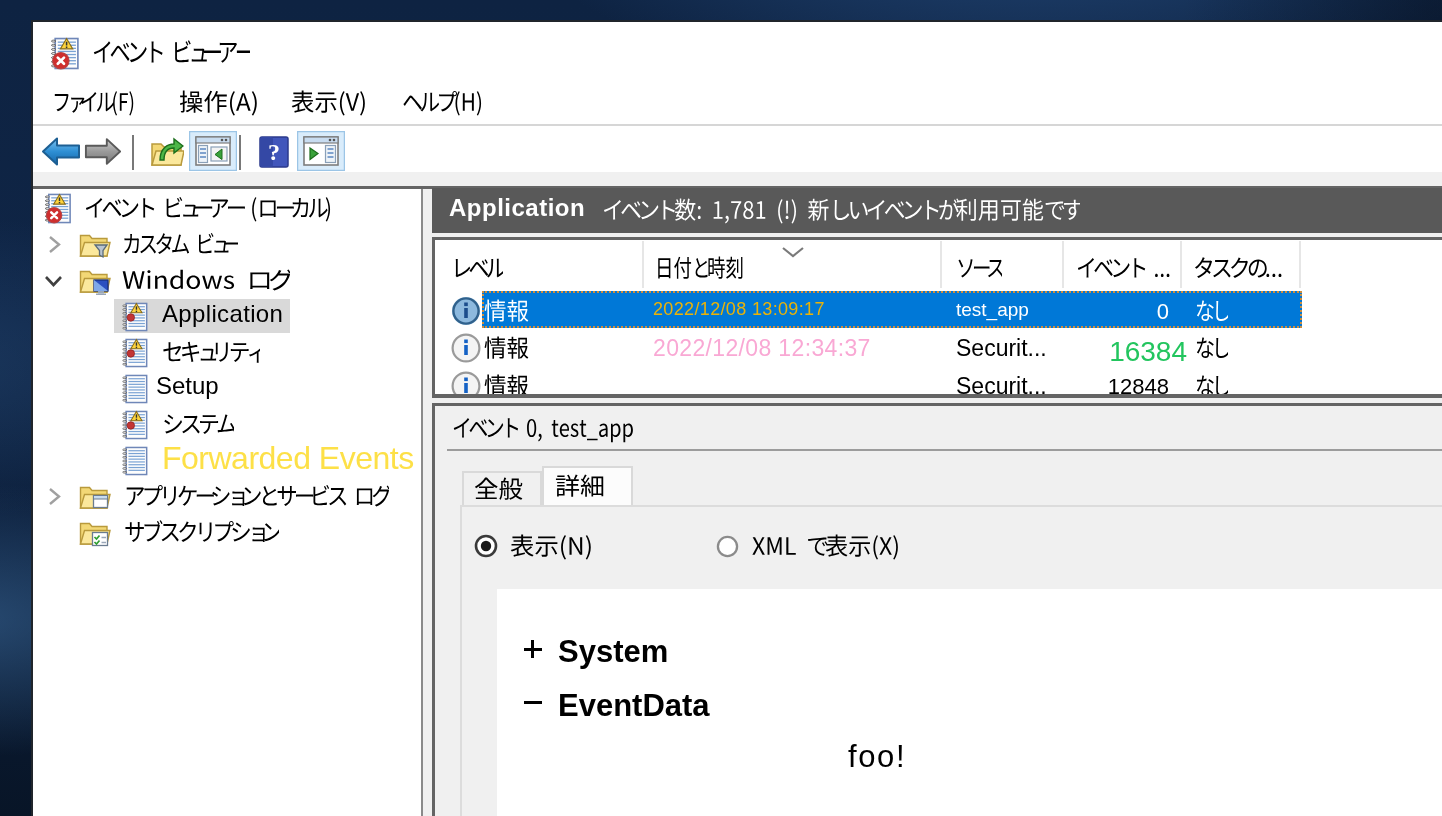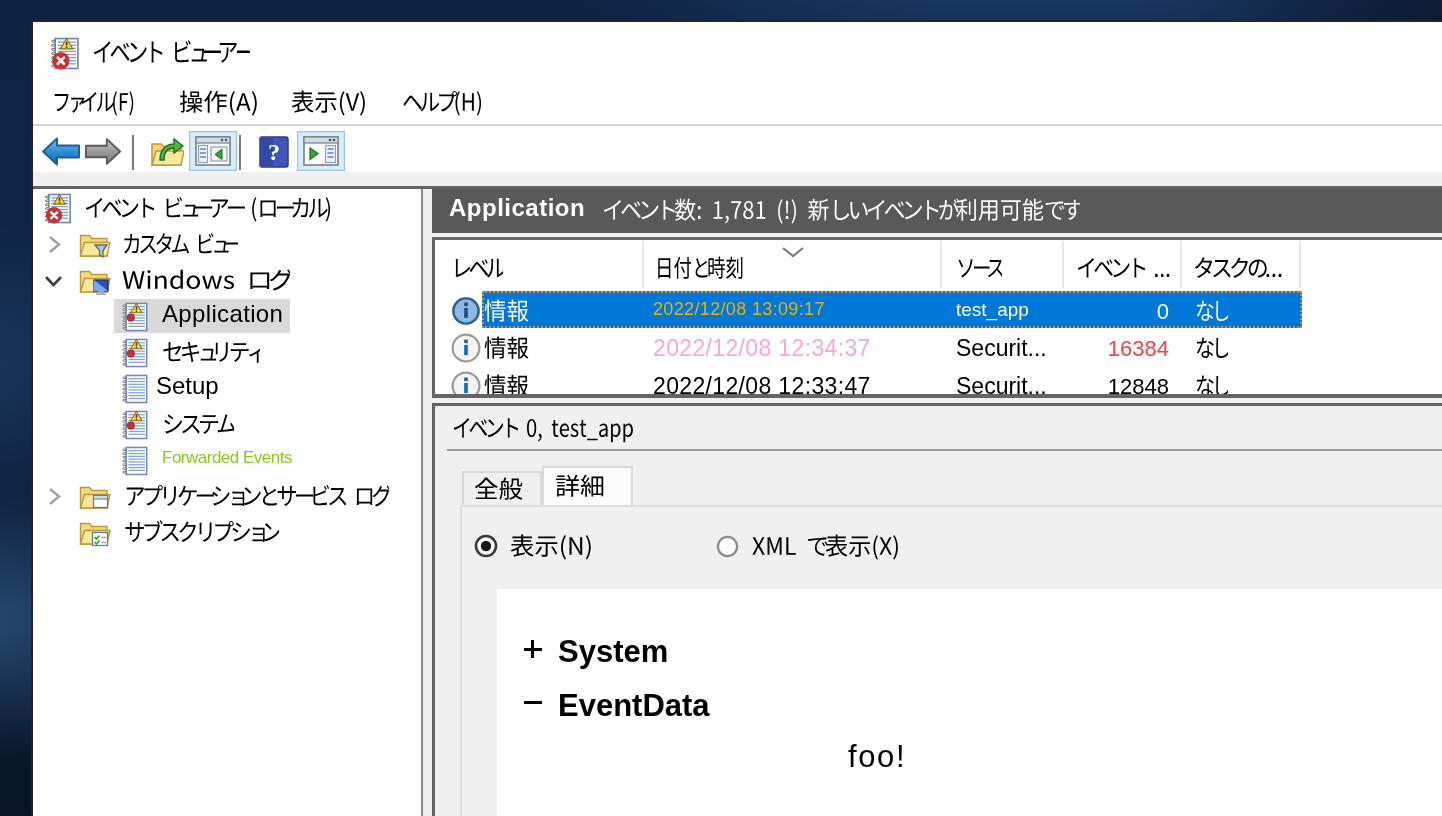--- a/index.html
+++ b/index.html
@@ -285,21 +285,21 @@
       <line x1="8" y1="23" x2="25.6" y2="23" stroke="#7aa3d4" stroke-width="1.3"></line>
       <line x1="8" y1="26" x2="25.6" y2="26" stroke="#7aa3d4" stroke-width="1.3"></line>
       <path d="M6.2 4 a2.4 1.6 0 0 0 -4.4 0 a2.4 1.6 0 0 0 4.4 0" fill="#ececee" stroke="#5a5a5a" stroke-width="0.9"></path>
       <path d="M6.2 8 a2.4 1.6 0 0 0 -4.4 0 a2.4 1.6 0 0 0 4.4 0" fill="#ececee" stroke="#5a5a5a" stroke-width="0.9"></path>
       <path d="M6.2 12 a2.4 1.6 0 0 0 -4.4 0 a2.4 1.6 0 0 0 4.4 0" fill="#ececee" stroke="#5a5a5a" stroke-width="0.9"></path>
       <path d="M6.2 16 a2.4 1.6 0 0 0 -4.4 0 a2.4 1.6 0 0 0 4.4 0" fill="#ececee" stroke="#5a5a5a" stroke-width="0.9"></path>
       <path d="M6.2 20 a2.4 1.6 0 0 0 -4.4 0 a2.4 1.6 0 0 0 4.4 0" fill="#ececee" stroke="#5a5a5a" stroke-width="0.9"></path>
       <path d="M6.2 24 a2.4 1.6 0 0 0 -4.4 0 a2.4 1.6 0 0 0 4.4 0" fill="#ececee" stroke="#5a5a5a" stroke-width="0.9"></path>
       <path d="M6.2 28 a2.4 1.6 0 0 0 -4.4 0 a2.4 1.6 0 0 0 4.4 0" fill="#ececee" stroke="#5a5a5a" stroke-width="0.9"></path>
     </svg>
-<div class="lt" style="left:162px;top:441px;font-size:17px;letter-spacing:-0.5px;color:#84cc16;line-height:34px">Forwarded Events</div>
+<div class="lt" style="left:162px;top:441px;font-size:32px;letter-spacing:-0.5px;color:#fde047;line-height:34px">Forwarded Events</div>
 <svg class="abs" style="left:46px;top:487px" width="16" height="19" viewBox="0 0 16 19">
       <path d="M4 2 L13 9.5 L4 17" fill="none" stroke="#a0a0a0" stroke-width="2.4"></path>
     </svg>
 <svg class="abs" style="left:79px;top:482px" width="32" height="29" viewBox="0 0 32 29">
       <path d="M1.5 5.5 L1.5 26 L28 26 L28 8.5 L13 8.5 L10.5 5.5 Z" fill="#f3d876" stroke="#b99a3c" stroke-width="1.4"></path>
       <path d="M1.5 26 L5.5 12.5 L31 12.5 L28 26 Z" fill="#fbe89c" stroke="#b99a3c" stroke-width="1.4"></path>
       <rect x="14.5" y="13.5" width="14" height="12" fill="#fff" stroke="#6a7c90" stroke-width="1.3"></rect>
       <rect x="14.5" y="13.5" width="14" height="3.5" fill="#c8dcf0" stroke="#6a7c90" stroke-width="1"></rect>
     </svg>
 <svg class="jt" style="left:123.5px;top:482.3px;width:265.0px;height:31.7px" viewBox="0 -22.8 295.8 31.7" preserveAspectRatio="none">
@@ -364,33 +364,32 @@
 <svg class="abs" style="left:451px;top:333px" width="30" height="30" viewBox="0 0 30 30">
       <circle cx="15" cy="15" r="13.4" fill="#f4f4f4" stroke="#9a9a9a" stroke-width="2.2"></circle>
       <rect x="13.2" y="12" width="3.6" height="10" fill="#1562c5"></rect>
       <rect x="13.2" y="6.5" width="3.6" height="3.6" fill="#1562c5"></rect>
     </svg>
 <svg class="jt" style="left:484.0px;top:334.3px;width:45.0px;height:31.7px" viewBox="0 -22.8 48.0 31.7" preserveAspectRatio="none">
       <path fill="#000" d="M3.6 -20.2V1.9H5.3V-20.2ZM1.8 -15.5C1.6 -13.7 1.2 -11.0 0.6 -9.4L2.1 -8.9C2.6 -10.7 3.0 -13.5 3.1 -15.4ZM5.5 -16.2C6.0 -15.0 6.6 -13.5 6.8 -12.6L8.0 -13.2C7.8 -14.1 7.2 -15.6 6.7 -16.7ZM10.7 -5.0H19.4V-3.2H10.7ZM10.7 -6.4V-8.2H19.4V-6.4ZM14.2 -20.2V-18.3H8.0V-16.9H14.2V-15.4H8.6V-14.0H14.2V-12.4H7.3V-11.0H23.0V-12.4H15.9V-14.0H21.7V-15.4H15.9V-16.9H22.3V-18.3H15.9V-20.2ZM9.0 -9.6V1.9H10.7V-1.8H19.4V-0.1C19.4 0.2 19.3 0.3 19.0 0.3C18.6 0.3 17.5 0.3 16.2 0.3C16.5 0.7 16.7 1.4 16.8 1.8C18.5 1.8 19.6 1.8 20.2 1.5C20.9 1.3 21.1 0.8 21.1 -0.1V-9.6Z M38.1 -9.4H38.3C39.0 -6.9 40.1 -4.5 41.4 -2.6C40.5 -1.3 39.4 -0.1 38.1 0.7ZM36.5 -19.1V1.9H38.1V0.8C38.5 1.1 39.0 1.6 39.3 2.0C40.5 1.1 41.6 0.1 42.5 -1.2C43.5 0.1 44.7 1.2 46.1 1.9C46.4 1.5 46.9 0.8 47.3 0.5C45.9 -0.2 44.6 -1.3 43.5 -2.6C44.9 -4.9 45.9 -7.7 46.4 -10.6L45.3 -11.0L45.0 -10.9H38.1V-17.4H44.2V-14.4C44.2 -14.2 44.1 -14.1 43.7 -14.1C43.3 -14.0 42.1 -14.0 40.6 -14.1C40.8 -13.6 41.0 -13.0 41.1 -12.5C43.0 -12.5 44.2 -12.5 44.9 -12.8C45.7 -13.0 45.8 -13.5 45.8 -14.4V-19.1ZM39.8 -9.4H44.4C44.0 -7.6 43.3 -5.7 42.4 -4.1C41.3 -5.7 40.5 -7.5 39.8 -9.4ZM26.7 -11.9C27.1 -10.9 27.6 -9.6 27.7 -8.8H25.3V-7.2H29.5V-4.6H25.6V-3.0H29.5V1.9H31.2V-3.0H35.1V-4.6H31.2V-7.2H35.4V-8.8H33.0C33.4 -9.6 33.9 -10.8 34.3 -11.9L33.2 -12.2H35.7V-13.7H31.2V-16.2H34.8V-17.7H31.2V-20.1H29.5V-17.7H25.8V-16.2H29.5V-13.7H25.0V-12.2H27.8ZM32.8 -12.2C32.5 -11.2 32.0 -9.9 31.6 -9.0L32.5 -8.8H28.3L29.2 -9.0C29.1 -9.8 28.6 -11.2 28.1 -12.2Z"></path>
     </svg>
 <div class="lt" style="left:653px;top:337px;font-size:23px;letter-spacing:0.35px;color:#f9a8d4">2022/12/08 12:34:37</div>
 <div class="lt" style="left:956px;top:337px;font-size:23px;color:#000">Securit...</div>
-<div class="lt" style="right:273px;left:auto;top:338px;font-size:22px;color:#ef4444">16384</div>
+<div class="lt" style="right:255px;left:auto;top:338px;font-size:28px;color:#22c55e">16384</div>
 <svg class="jt" style="left:1195.0px;top:334.3px;width:33.0px;height:31.7px" viewBox="0 -22.8 39.4 31.7" preserveAspectRatio="none">
       <path fill="#000" d="M21.3 -11.0 22.4 -12.6C21.2 -13.4 18.5 -15.0 16.8 -15.8L15.8 -14.3C17.4 -13.6 20.0 -12.1 21.3 -11.0ZM14.9 -4.0 15.0 -2.9C15.0 -1.6 14.3 -0.5 12.3 -0.5C10.4 -0.5 9.5 -1.3 9.5 -2.4C9.5 -3.5 10.7 -4.3 12.5 -4.3C13.3 -4.3 14.2 -4.2 14.9 -4.0ZM16.5 -11.6H14.6C14.7 -9.9 14.8 -7.6 14.9 -5.6C14.1 -5.8 13.3 -5.8 12.5 -5.8C9.8 -5.8 7.7 -4.4 7.7 -2.2C7.7 0.1 9.9 1.2 12.5 1.2C15.5 1.2 16.7 -0.3 16.7 -2.3L16.7 -3.3C18.3 -2.5 19.6 -1.4 20.6 -0.5L21.6 -2.1C20.4 -3.2 18.7 -4.4 16.6 -5.1L16.5 -9.0C16.4 -9.9 16.4 -10.7 16.5 -11.6ZM10.8 -19.1 8.7 -19.2C8.7 -18.0 8.3 -16.4 8.0 -15.1C7.0 -15.0 6.1 -15.0 5.3 -15.0C4.2 -15.0 3.2 -15.0 2.3 -15.1L2.4 -13.3C3.4 -13.3 4.4 -13.3 5.3 -13.3C6.0 -13.3 6.7 -13.3 7.4 -13.3C6.3 -10.5 4.2 -6.7 2.3 -4.4L4.1 -3.4C6.0 -6.0 8.2 -10.2 9.3 -13.5C10.9 -13.8 12.4 -14.1 13.7 -14.4L13.7 -16.2C12.4 -15.8 11.1 -15.5 9.9 -15.3C10.3 -16.7 10.6 -18.2 10.8 -19.1Z M27.8 -18.7 25.4 -18.7C25.6 -18.0 25.6 -17.2 25.6 -16.3C25.6 -13.8 25.4 -7.7 25.4 -4.1C25.4 -0.2 27.7 1.2 31.2 1.2C36.5 1.2 39.6 -1.8 41.2 -4.1L39.9 -5.7C38.1 -3.2 35.7 -0.7 31.3 -0.7C29.0 -0.7 27.3 -1.7 27.3 -4.3C27.3 -7.9 27.5 -13.6 27.6 -16.3C27.6 -17.1 27.7 -17.9 27.8 -18.7Z"></path>
     </svg>
 <svg class="abs" style="left:451px;top:371px" width="30" height="30" viewBox="0 0 30 30">
       <circle cx="15" cy="15" r="13.4" fill="#f4f4f4" stroke="#9a9a9a" stroke-width="2.2"></circle>
       <rect x="13.2" y="12" width="3.6" height="10" fill="#1562c5"></rect>
       <rect x="13.2" y="6.5" width="3.6" height="3.6" fill="#1562c5"></rect>
     </svg>
 <svg class="jt" style="left:484.0px;top:372.3px;width:45.0px;height:31.7px" viewBox="0 -22.8 48.0 31.7" preserveAspectRatio="none">
       <path fill="#000" d="M3.6 -20.2V1.9H5.3V-20.2ZM1.8 -15.5C1.6 -13.7 1.2 -11.0 0.6 -9.4L2.1 -8.9C2.6 -10.7 3.0 -13.5 3.1 -15.4ZM5.5 -16.2C6.0 -15.0 6.6 -13.5 6.8 -12.6L8.0 -13.2C7.8 -14.1 7.2 -15.6 6.7 -16.7ZM10.7 -5.0H19.4V-3.2H10.7ZM10.7 -6.4V-8.2H19.4V-6.4ZM14.2 -20.2V-18.3H8.0V-16.9H14.2V-15.4H8.6V-14.0H14.2V-12.4H7.3V-11.0H23.0V-12.4H15.9V-14.0H21.7V-15.4H15.9V-16.9H22.3V-18.3H15.9V-20.2ZM9.0 -9.6V1.9H10.7V-1.8H19.4V-0.1C19.4 0.2 19.3 0.3 19.0 0.3C18.6 0.3 17.5 0.3 16.2 0.3C16.5 0.7 16.7 1.4 16.8 1.8C18.5 1.8 19.6 1.8 20.2 1.5C20.9 1.3 21.1 0.8 21.1 -0.1V-9.6Z M38.1 -9.4H38.3C39.0 -6.9 40.1 -4.5 41.4 -2.6C40.5 -1.3 39.4 -0.1 38.1 0.7ZM36.5 -19.1V1.9H38.1V0.8C38.5 1.1 39.0 1.6 39.3 2.0C40.5 1.1 41.6 0.1 42.5 -1.2C43.5 0.1 44.7 1.2 46.1 1.9C46.4 1.5 46.9 0.8 47.3 0.5C45.9 -0.2 44.6 -1.3 43.5 -2.6C44.9 -4.9 45.9 -7.7 46.4 -10.6L45.3 -11.0L45.0 -10.9H38.1V-17.4H44.2V-14.4C44.2 -14.2 44.1 -14.1 43.7 -14.1C43.3 -14.0 42.1 -14.0 40.6 -14.1C40.8 -13.6 41.0 -13.0 41.1 -12.5C43.0 -12.5 44.2 -12.5 44.9 -12.8C45.7 -13.0 45.8 -13.5 45.8 -14.4V-19.1ZM39.8 -9.4H44.4C44.0 -7.6 43.3 -5.7 42.4 -4.1C41.3 -5.7 40.5 -7.5 39.8 -9.4ZM26.7 -11.9C27.1 -10.9 27.6 -9.6 27.7 -8.8H25.3V-7.2H29.5V-4.6H25.6V-3.0H29.5V1.9H31.2V-3.0H35.1V-4.6H31.2V-7.2H35.4V-8.8H33.0C33.4 -9.6 33.9 -10.8 34.3 -11.9L33.2 -12.2H35.7V-13.7H31.2V-16.2H34.8V-17.7H31.2V-20.1H29.5V-17.7H25.8V-16.2H29.5V-13.7H25.0V-12.2H27.8ZM32.8 -12.2C32.5 -11.2 32.0 -9.9 31.6 -9.0L32.5 -8.8H28.3L29.2 -9.0C29.1 -9.8 28.6 -11.2 28.1 -12.2Z"></path>
     </svg>
-<div class="lt" style="left:653px;top:375px;font-size:23px;letter-spacing:0.35px;color:#000">2022/12/08 12:33:47</div>
 <div class="lt" style="left:956px;top:375px;font-size:23px;color:#000">Securit...</div>
 <div class="lt" style="right:273px;left:auto;top:376px;font-size:22px;color:#000">12848</div>
 <svg class="jt" style="left:1195.0px;top:372.3px;width:33.0px;height:31.7px" viewBox="0 -22.8 39.4 31.7" preserveAspectRatio="none">
       <path fill="#000" d="M21.3 -11.0 22.4 -12.6C21.2 -13.4 18.5 -15.0 16.8 -15.8L15.8 -14.3C17.4 -13.6 20.0 -12.1 21.3 -11.0ZM14.9 -4.0 15.0 -2.9C15.0 -1.6 14.3 -0.5 12.3 -0.5C10.4 -0.5 9.5 -1.3 9.5 -2.4C9.5 -3.5 10.7 -4.3 12.5 -4.3C13.3 -4.3 14.2 -4.2 14.9 -4.0ZM16.5 -11.6H14.6C14.7 -9.9 14.8 -7.6 14.9 -5.6C14.1 -5.8 13.3 -5.8 12.5 -5.8C9.8 -5.8 7.7 -4.4 7.7 -2.2C7.7 0.1 9.9 1.2 12.5 1.2C15.5 1.2 16.7 -0.3 16.7 -2.3L16.7 -3.3C18.3 -2.5 19.6 -1.4 20.6 -0.5L21.6 -2.1C20.4 -3.2 18.7 -4.4 16.6 -5.1L16.5 -9.0C16.4 -9.9 16.4 -10.7 16.5 -11.6ZM10.8 -19.1 8.7 -19.2C8.7 -18.0 8.3 -16.4 8.0 -15.1C7.0 -15.0 6.1 -15.0 5.3 -15.0C4.2 -15.0 3.2 -15.0 2.3 -15.1L2.4 -13.3C3.4 -13.3 4.4 -13.3 5.3 -13.3C6.0 -13.3 6.7 -13.3 7.4 -13.3C6.3 -10.5 4.2 -6.7 2.3 -4.4L4.1 -3.4C6.0 -6.0 8.2 -10.2 9.3 -13.5C10.9 -13.8 12.4 -14.1 13.7 -14.4L13.7 -16.2C12.4 -15.8 11.1 -15.5 9.9 -15.3C10.3 -16.7 10.6 -18.2 10.8 -19.1Z M27.8 -18.7 25.4 -18.7C25.6 -18.0 25.6 -17.2 25.6 -16.3C25.6 -13.8 25.4 -7.7 25.4 -4.1C25.4 -0.2 27.7 1.2 31.2 1.2C36.5 1.2 39.6 -1.8 41.2 -4.1L39.9 -5.7C38.1 -3.2 35.7 -0.7 31.3 -0.7C29.0 -0.7 27.3 -1.7 27.3 -4.3C27.3 -7.9 27.5 -13.6 27.6 -16.3C27.6 -17.1 27.7 -17.9 27.8 -18.7Z"></path>
     </svg>
 <div class="abs" style="left:432px;top:393.5px;width:1010px;height:4px;background:#646464"></div>
 <div class="abs" style="left:432px;top:397.5px;width:1010px;height:5px;background:#f0f0f0"></div>
 <div class="abs" style="left:432px;top:402.5px;width:1010px;height:413.5px;background:#f0f0f0;border-left:3.5px solid #646464;border-top:3px solid #646464"></div>
 <svg class="jt" style="left:452.0px;top:413.8px;width:182.0px;height:31.7px" viewBox="0 -22.8 218.5 31.7" preserveAspectRatio="none">
       <path fill="#000" d="M2.1 -8.7 3.0 -6.8C6.4 -7.8 9.6 -9.3 12.2 -10.7V-1.8C12.2 -0.9 12.1 0.3 12.0 0.7H14.4C14.3 0.3 14.2 -0.9 14.2 -1.8V-12.0C16.7 -13.6 18.9 -15.4 20.7 -17.3L19.1 -18.8C17.4 -16.8 15.0 -14.7 12.6 -13.2C9.9 -11.5 6.2 -9.8 2.1 -8.7Z M36.3 -16.3 34.9 -15.7C35.7 -14.6 36.5 -13.1 37.1 -11.8L38.5 -12.5C38.0 -13.6 36.9 -15.4 36.3 -16.3ZM39.3 -17.5 38.0 -16.9C38.8 -15.8 39.7 -14.4 40.3 -13.1L41.7 -13.8C41.1 -14.9 40.0 -16.7 39.3 -17.5ZM21.0 -6.3 22.8 -4.5C23.1 -5.0 23.6 -5.7 24.1 -6.3C25.2 -7.7 27.2 -10.3 28.4 -11.7C29.2 -12.7 29.6 -12.8 30.6 -11.9C31.6 -10.9 33.8 -8.5 35.2 -6.9C36.7 -5.2 38.9 -2.7 40.6 -0.7L42.2 -2.4C40.4 -4.4 38.0 -7.0 36.4 -8.7C34.9 -10.2 32.9 -12.4 31.4 -13.8C29.8 -15.3 28.7 -15.0 27.4 -13.5C25.9 -11.7 23.8 -9.1 22.7 -7.9C22.0 -7.3 21.6 -6.8 21.0 -6.3Z M44.8 -17.6 43.4 -16.1C45.2 -14.9 48.2 -12.4 49.4 -11.1L50.9 -12.6C49.6 -14.0 46.5 -16.5 44.8 -17.6ZM42.7 -1.5 44.0 0.5C48.0 -0.3 51.0 -1.8 53.4 -3.3C57.1 -5.5 59.9 -8.8 61.5 -11.8L60.4 -13.8C59.0 -10.9 56.0 -7.3 52.3 -5.0C50.1 -3.6 46.9 -2.1 42.7 -1.5Z M67.1 -2.1C67.1 -1.2 67.1 -0.0 67.0 0.7H69.3C69.2 -0.1 69.1 -1.4 69.1 -2.1L69.1 -10.0C71.8 -9.2 75.9 -7.6 78.6 -6.2L79.4 -8.2C76.8 -9.5 72.3 -11.2 69.1 -12.2V-16.1C69.1 -16.8 69.2 -17.8 69.3 -18.6H66.9C67.1 -17.8 67.1 -16.8 67.1 -16.1C67.1 -14.1 67.1 -3.5 67.1 -2.1Z M95.6 0.3C98.9 0.3 101.1 -2.7 101.1 -8.9C101.1 -15.0 98.9 -17.9 95.6 -17.9C92.2 -17.9 90.1 -15.0 90.1 -8.9C90.1 -2.7 92.2 0.3 95.6 0.3ZM95.6 -1.5C93.6 -1.5 92.2 -3.7 92.2 -8.9C92.2 -14.0 93.6 -16.2 95.6 -16.2C97.6 -16.2 99.0 -14.0 99.0 -8.9C99.0 -3.7 97.6 -1.5 95.6 -1.5Z M104.1 4.6C106.2 3.6 107.6 1.8 107.6 -0.5C107.6 -2.1 106.9 -3.0 105.7 -3.0C104.8 -3.0 104.1 -2.4 104.1 -1.5C104.1 -0.5 104.8 0.0 105.7 0.0L105.9 0.0C105.9 1.5 105.0 2.6 103.5 3.3Z M125.4 0.3C126.2 0.3 127.1 0.1 127.9 -0.2L127.4 -1.8C127.0 -1.6 126.4 -1.5 125.9 -1.5C124.4 -1.5 123.9 -2.4 123.9 -4.0V-11.3H127.5V-13.0H123.9V-16.7H122.1L121.9 -13.0L119.8 -12.9V-11.3H121.7V-4.0C121.7 -1.4 122.7 0.3 125.4 0.3Z M135.7 0.3C137.4 0.3 138.8 -0.3 139.9 -1.0L139.2 -2.5C138.2 -1.8 137.2 -1.4 135.9 -1.4C133.4 -1.4 131.7 -3.2 131.6 -6.0H140.4C140.4 -6.3 140.5 -6.8 140.5 -7.2C140.5 -11.0 138.6 -13.4 135.3 -13.4C132.3 -13.4 129.4 -10.8 129.4 -6.5C129.4 -2.2 132.2 0.3 135.7 0.3ZM131.6 -7.6C131.8 -10.2 133.5 -11.6 135.3 -11.6C137.4 -11.6 138.6 -10.2 138.6 -7.6Z M147.1 0.3C150.2 0.3 151.8 -1.4 151.8 -3.6C151.8 -6.0 149.8 -6.8 147.9 -7.5C146.4 -8.1 145.1 -8.5 145.1 -9.8C145.1 -10.8 145.8 -11.7 147.5 -11.7C148.6 -11.7 149.5 -11.2 150.4 -10.5L151.5 -11.9C150.5 -12.7 149.1 -13.4 147.5 -13.4C144.6 -13.4 143.0 -11.7 143.0 -9.7C143.0 -7.4 144.9 -6.6 146.8 -5.9C148.2 -5.4 149.7 -4.8 149.7 -3.4C149.7 -2.3 148.9 -1.4 147.2 -1.4C145.6 -1.4 144.5 -2.0 143.3 -3.0L142.3 -1.5C143.5 -0.5 145.3 0.3 147.1 0.3Z M159.0 0.3C159.8 0.3 160.7 0.1 161.4 -0.2L161.0 -1.8C160.6 -1.6 160.0 -1.5 159.5 -1.5C158.0 -1.5 157.5 -2.4 157.5 -4.0V-11.3H161.0V-13.0H157.5V-16.7H155.7L155.4 -13.0L153.4 -12.9V-11.3H155.3V-4.0C155.3 -1.4 156.2 0.3 159.0 0.3Z M162.1 3.4H174.8V1.9H162.1Z M180.4 0.3C182.0 0.3 183.5 -0.5 184.7 -1.6H184.8L185.0 0.0H186.8V-8.0C186.8 -11.3 185.5 -13.4 182.3 -13.4C180.1 -13.4 178.3 -12.4 177.1 -11.7L178.0 -10.2C179.0 -10.8 180.4 -11.5 181.9 -11.5C184.0 -11.5 184.6 -9.9 184.6 -8.3C179.0 -7.6 176.6 -6.2 176.6 -3.4C176.6 -1.0 178.2 0.3 180.4 0.3ZM181.0 -1.5C179.7 -1.5 178.7 -2.0 178.7 -3.5C178.7 -5.2 180.2 -6.3 184.6 -6.8V-3.2C183.3 -2.0 182.3 -1.5 181.0 -1.5Z M190.9 5.5H193.1V1.1L193.0 -1.2C194.2 -0.2 195.5 0.3 196.6 0.3C199.6 0.3 202.3 -2.3 202.3 -6.7C202.3 -10.8 200.5 -13.4 197.1 -13.4C195.6 -13.4 194.1 -12.5 193.0 -11.5H192.9L192.7 -13.0H190.9ZM196.3 -1.5C195.4 -1.5 194.3 -1.9 193.1 -2.9V-9.7C194.4 -10.9 195.5 -11.5 196.6 -11.5C199.1 -11.5 200.0 -9.6 200.0 -6.7C200.0 -3.5 198.4 -1.5 196.3 -1.5Z M205.8 5.5H208.0V1.1L207.9 -1.2C209.1 -0.2 210.3 0.3 211.5 0.3C214.5 0.3 217.2 -2.3 217.2 -6.7C217.2 -10.8 215.4 -13.4 212.0 -13.4C210.5 -13.4 209.0 -12.5 207.8 -11.5H207.8L207.6 -13.0H205.8ZM211.2 -1.5C210.3 -1.5 209.1 -1.9 208.0 -2.9V-9.7C209.2 -10.9 210.4 -11.5 211.4 -11.5C213.9 -11.5 214.9 -9.6 214.9 -6.7C214.9 -3.5 213.3 -1.5 211.2 -1.5Z"></path>

